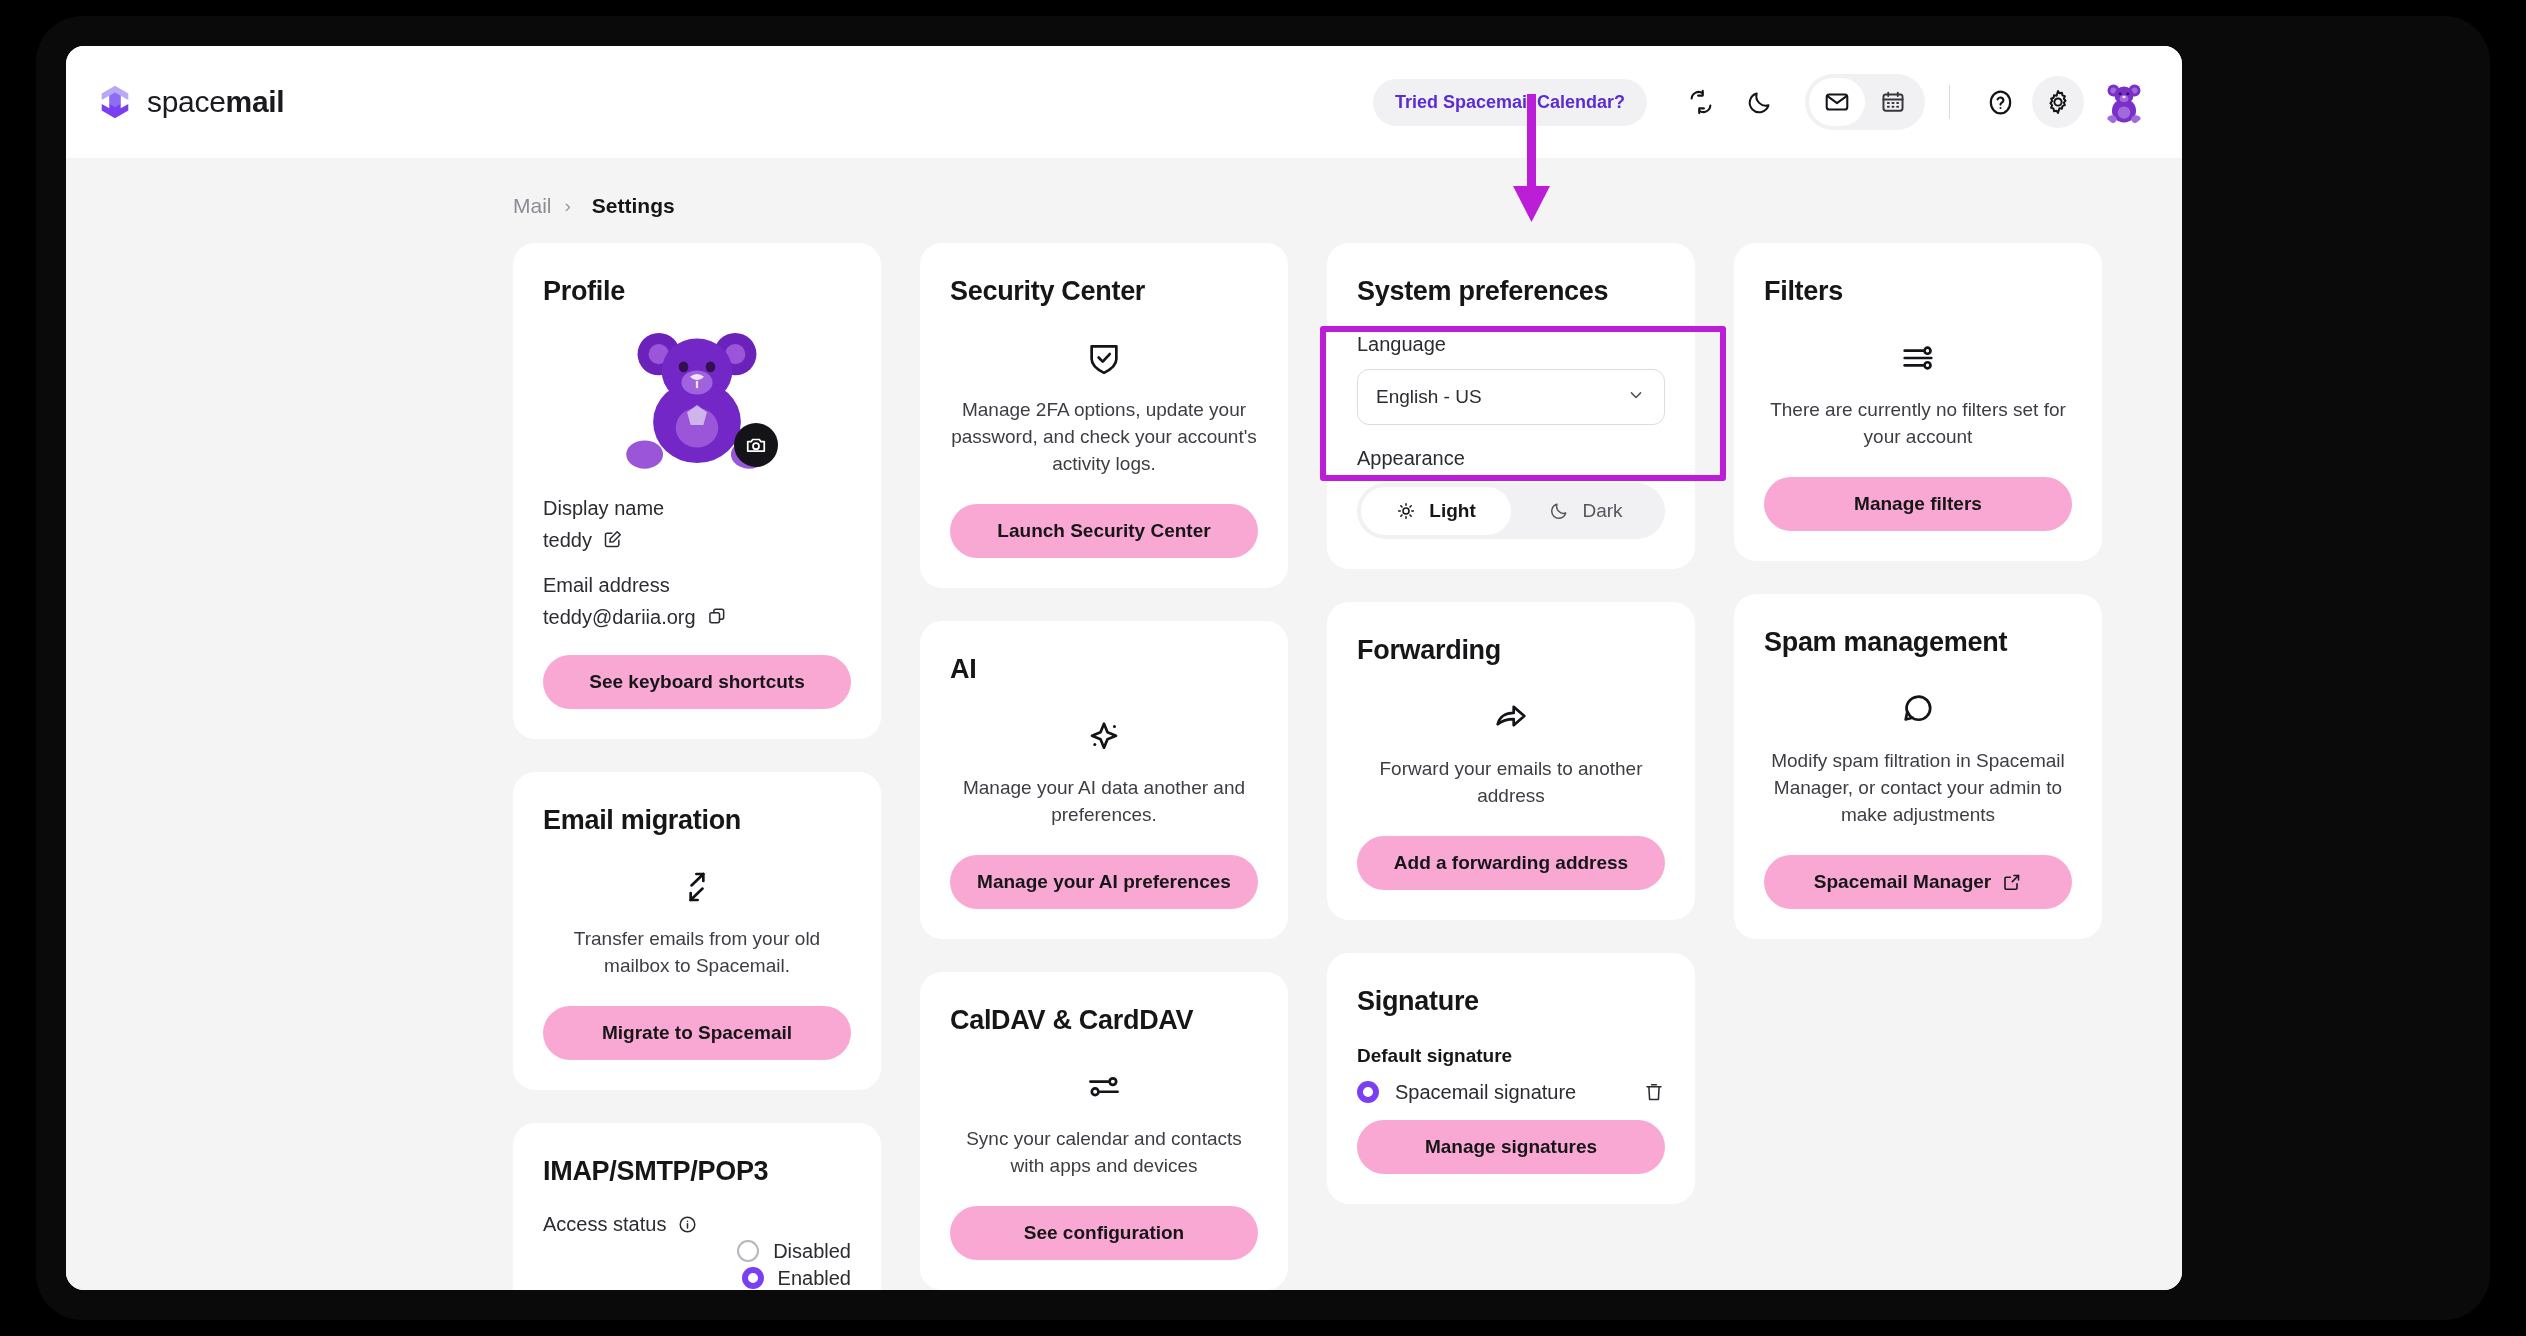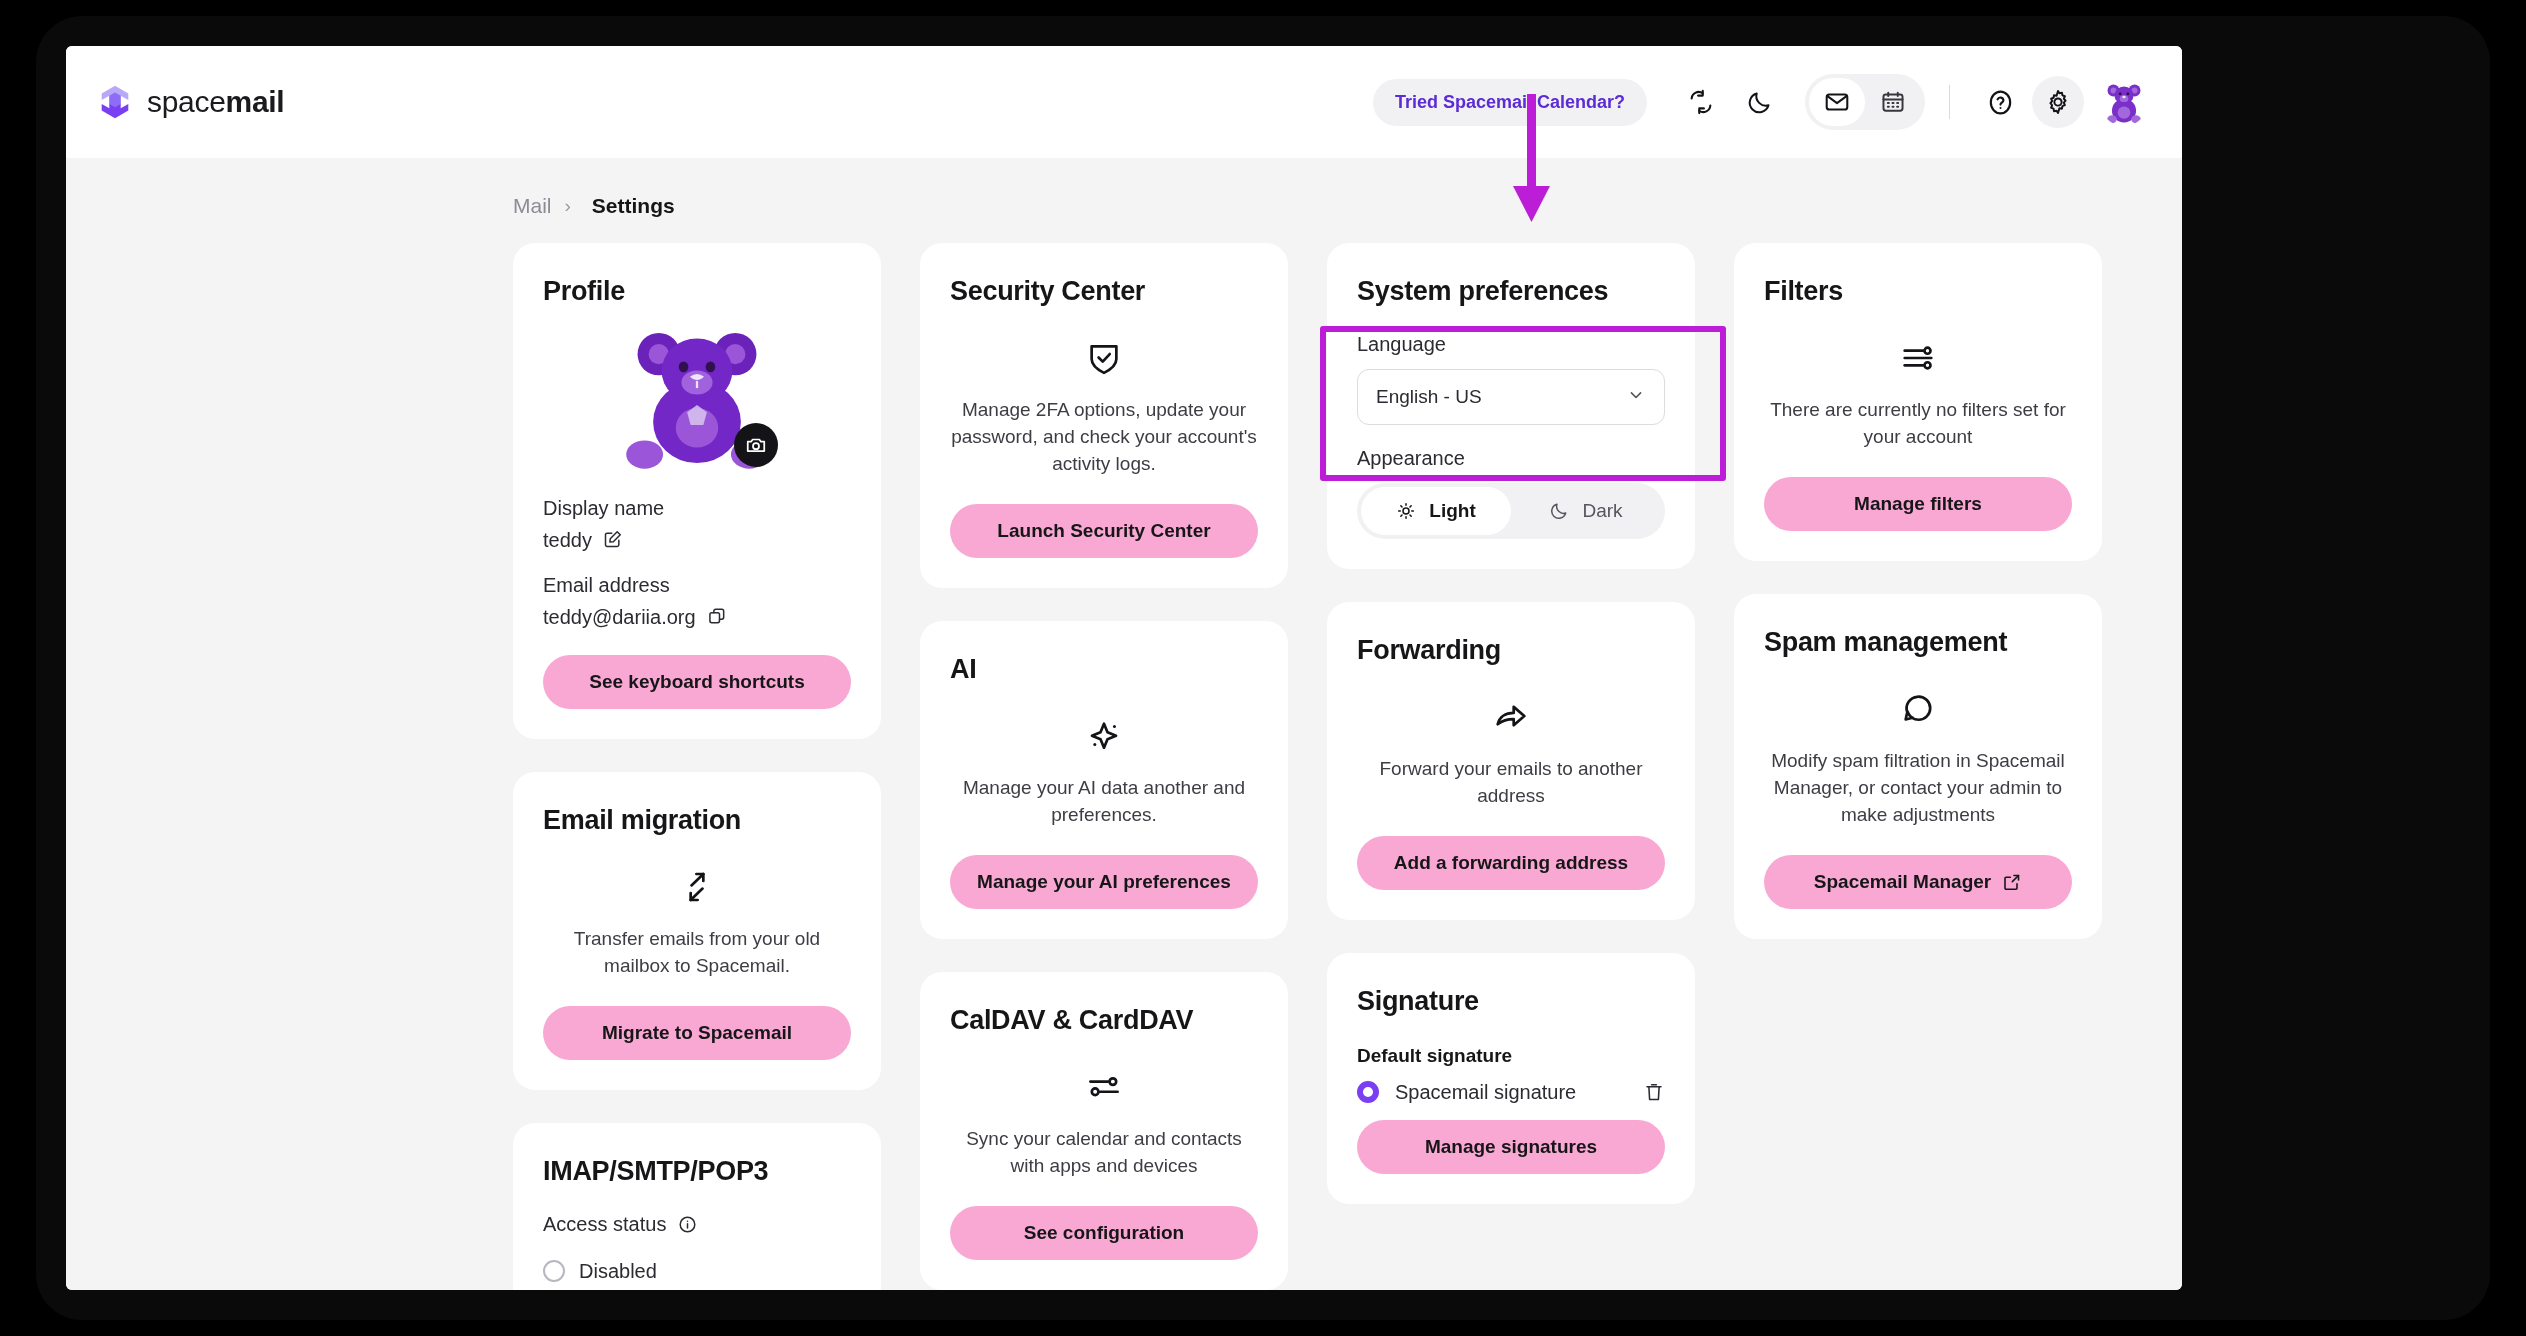--- a/index.html
+++ b/index.html
@@ -15,21 +15,21 @@
     width: 2454px; height: 1304px;
     background: #0a0a0a;
     border-radius: 46px;
     box-shadow: 0 0 0 3px #000;
   }
   #viewport {
     position: absolute;
     left: 30px; top: 30px;
     width: 2116px; height: 1244px;
     background: #f4f4f5;
-    border-radius: 6px;
+    border-radius: 18px;
     overflow: hidden;
   }
 
   
   #app-header {
     position: relative;
     height: 112px;
     background: #ffffff;
     display: flex;
     align-items: center;
@@ -158,21 +158,21 @@
   .kv-value {
     margin-top: 9px;
     font-size: 20px; color: #2b2b31;
     display: flex; align-items: flex-start; gap: 11px;
   }
   .kv-value .act { cursor: pointer; display:flex; }
 
   
   .radio-row {
     display: flex; align-items: center; gap: 14px;
-    margin-top: 24px; cursor: pointer;
+    margin-top: 4px; cursor: pointer; justify-content: flex-end;
   }
   .radio {
     width: 22px; height: 22px; border-radius: 50%;
     border: 2px solid #b7b7bf; background: #fff;
     flex: 0 0 auto;
   }
   .radio.on {
     border: 6px solid #7a3ff2; background: #fff;
   }
   .radio-label { font-size: 20px; color: #2b2b31; }

